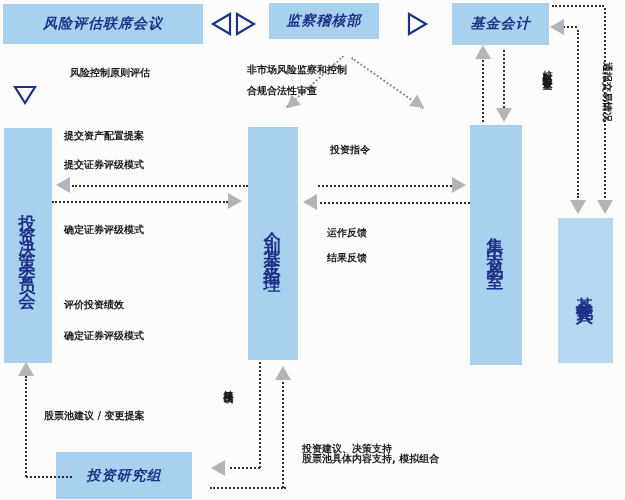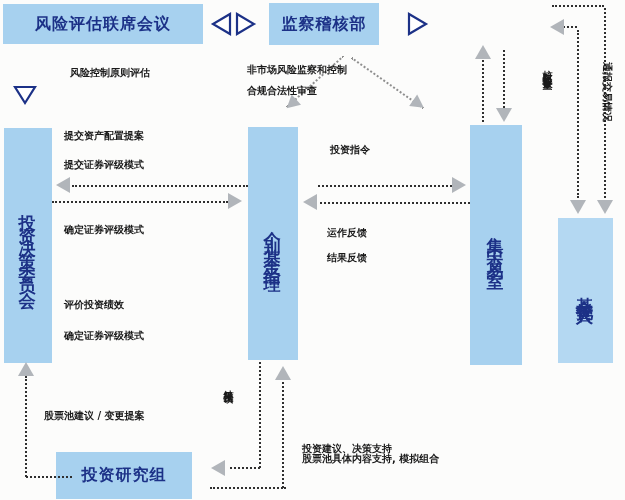--- a/index.html
+++ b/index.html
@@ -5,21 +5,21 @@
   :root{
     --box-fill:#a7d1ef; --custodian-fill:#b4d8f2; --box-text:#1c3187;
     --label-text:#1a1a1a; --arrowhead:#b1b5ba; --dots-dark:#2f2f2f;
     --dots-gray:#8f8f8f; --background:#fcfcfb;
   }
   html,body{margin:0;padding:0;}
   body{font-family:"DejaVu Sans",sans-serif;background:#fff;}
   .canvas{position:relative;width:625px;height:500px;background:var(--background);overflow:hidden;}
   .box{position:absolute;background:var(--box-fill);color:var(--box-text);font-weight:bold;
        display:flex;align-items:center;justify-content:center;text-align:center;}
-  .box.h{font-size:16px;letter-spacing:1px;}
+  .box.h{font-size:14px;letter-spacing:1px;font-style:italic;}
   .box.v{font-size:17px;}
   .box.v span{writing-mode:vertical-rl;text-orientation:upright;}
   .lbl{position:absolute;font-weight:bold;font-size:10px;color:var(--label-text);white-space:nowrap;}
   .lbl.v{writing-mode:vertical-rl;text-orientation:upright;}
   .lbl.v.sideways{text-orientation:sideways;}
   .hdot{position:absolute;height:0;border-top:2px dotted var(--dots-dark);}
   .vdot{position:absolute;width:0;border-left:2px dotted var(--dots-dark);}
   .ddot{position:absolute;height:0;border-top:2px dotted var(--dots-gray);transform-origin:0 0;}
   .ah{position:absolute;width:0;height:0;}
   .ah.up{border-left:8px solid transparent;border-right:8px solid transparent;border-bottom:14px solid var(--arrowhead);}
@@ -37,26 +37,27 @@
 
   <div class="box h" style="left:3px;top:4px;width:200px;height:40px;">风险评估联席会议</div>
 
   <svg class="tri" style="left:209px;top:11px;" width="24" height="26">
     <polygon points="21,3 21,23 4,13" fill="#ffffff" stroke="var(--box-text)" stroke-width="2.2"></polygon>
   </svg>
   <svg class="tri" style="left:234px;top:11px;" width="24" height="26">
     <polygon points="3,3 3,23 20,13" fill="#ffffff" stroke="var(--box-text)" stroke-width="2.2"></polygon>
   </svg>
 
-  <div class="box h" style="left:269px;top:3px;width:110px;height:42px;text-align:right;">监察稽核部</div>
+  <div class="box h" style="left:269px;top:3px;width:110px;height:36px;text-align:right;">监察稽核部</div>
 
   <svg class="tri" style="left:406px;top:11px;" width="24" height="26">
     <polygon points="3,3 3,23 20,13" fill="#ffffff" stroke="var(--box-text)" stroke-width="2.2"></polygon>
   </svg>
 
+  <div class="box h" style="left:452px;top:3px;width:97px;height:42px;">基金会计</div>
 
   <div class="box v" style="left:4px;top:128px;width:48px;height:235px;">
     <span style="letter-spacing:13px;">投资决策委员会</span>
   </div>
 
   <div class="box v" style="left:248px;top:127px;width:50px;height:233px;">
     <span style="letter-spacing:9px;">个别基金经理</span>
   </div>
 
   <div class="box v" style="left:470px;top:125px;width:52px;height:240px;">

